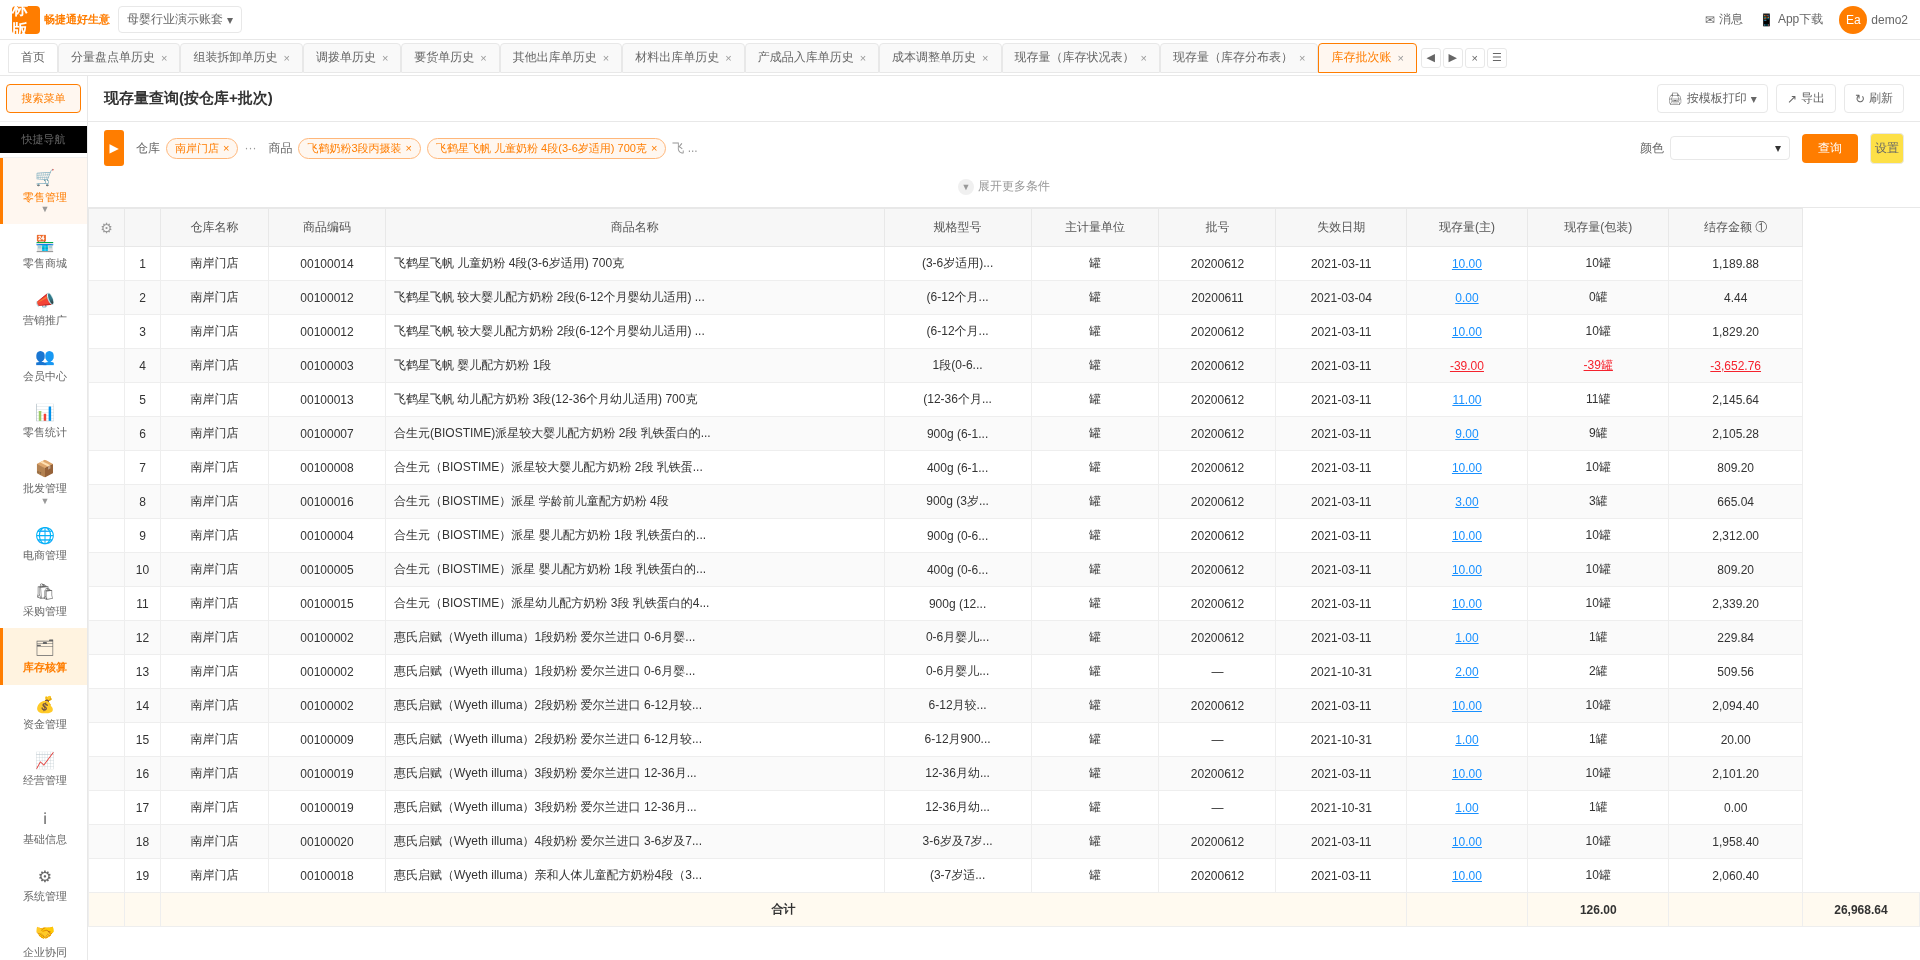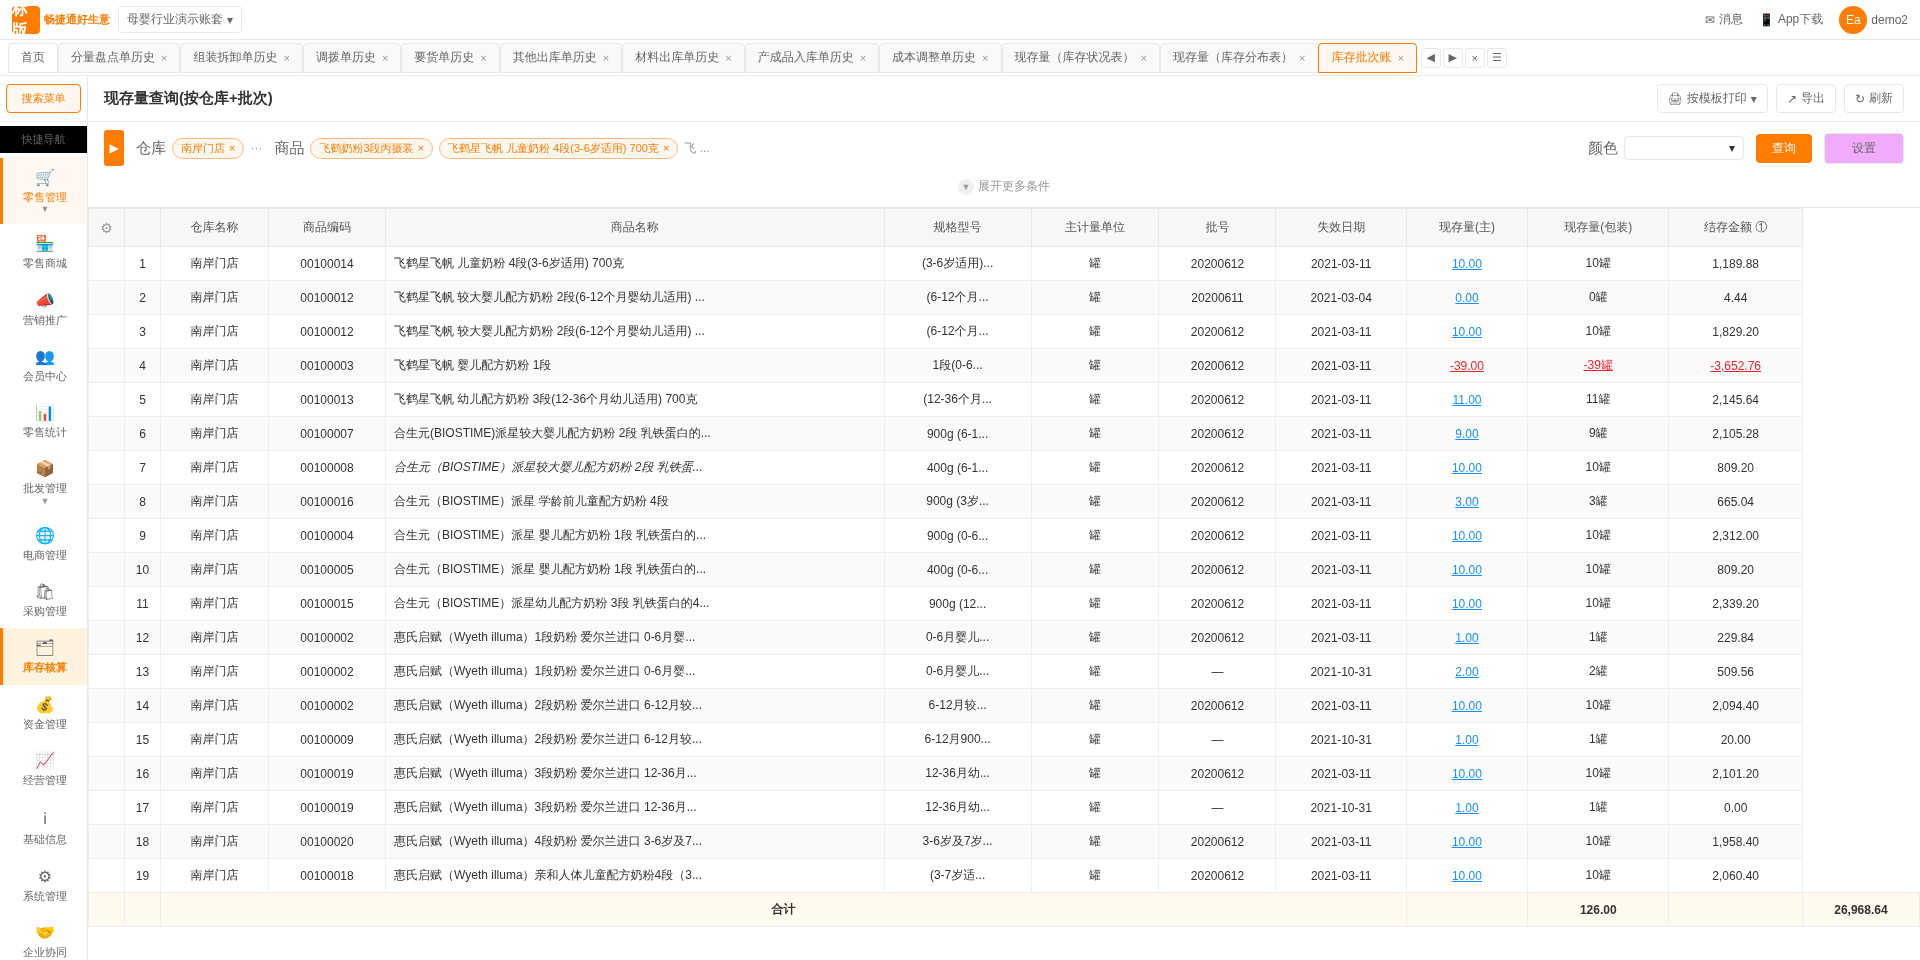--- a/index.html
+++ b/index.html
@@ -114,40 +114,40 @@
 
     
     .filter-area {
       background: #fff;
       padding: 8px 16px;
       border-bottom: 1px solid #e8e8e8;
     }
     .filter-row { display: flex; align-items: center; gap: 12px; margin-bottom: 8px; }
     .filter-row:last-child { margin-bottom: 0; }
     .filter-group { display: flex; align-items: center; gap: 6px; }
-    .filter-label { color: #666; font-size: 15px; white-space: nowrap; }
+    .filter-label { color: #666; font-size: 12px; white-space: nowrap; }
     .filter-tag {
       display: flex; align-items: center; gap: 4px;
       background: #fff7f0; border: 1px solid #ffb77a;
       border-radius: 12px; padding: 2px 8px; font-size: 11px; color: #ff7d00;
     }
     .filter-tag .close { cursor: pointer; color: #ff7d00; }
     .filter-more { color: #999; font-size: 12px; cursor: pointer; }
     .filter-color-select {
       min-width: 120px; padding: 4px 8px; border: 1px solid #e8e8e8;
       border-radius: 4px; font-size: 12px; background: #fff; cursor: pointer;
       display: flex; align-items: center; justify-content: space-between;
     }
     .btn-query {
       background: #ff7d00; color: #fff; border: none;
       padding: 6px 16px; border-radius: 4px; cursor: pointer; font-size: 12px;
     }
     .btn-set {
-      background: #f0abfc; color: #666; border: 1px solid #e8e8e8;
-      padding: 6px 27px; border-radius: 4px; cursor: pointer; font-size: 12px;
+      background: #fde047; color: #666; border: 1px solid #e8e8e8;
+      padding: 6px 4px; border-radius: 4px; cursor: pointer; font-size: 12px;
     }
     .expand-more {
       display: flex; align-items: center; gap: 4px;
       color: #999; font-size: 12px; cursor: pointer;
       justify-content: center; padding: 4px 0;
     }
     .expand-icon { width: 16px; height: 16px; background: #f0f0f0; border-radius: 50%; display: flex; align-items: center; justify-content: center; font-size: 9px; }
     .filter-arrow-btn {
       background: #ff7d00; color: #fff; border: none;
       width: 20px; height: 36px; border-radius: 3px; cursor: pointer;
@@ -500,21 +500,21 @@
     <td>2021-03-11</td>
     <td class="td-num">9.00</td>
     <td class="">9罐</td>
     <td class="">2,105.28</td>
   </tr>
             <tr class="row-odd">
     <td></td>
     <td>7</td>
     <td>南岸门店</td>
     <td>00100008</td>
-    <td class="td-left" style="max-width:300px;overflow:hidden;text-overflow:ellipsis;white-space:nowrap;font-style:italic;">合生元（BIOSTIME）派星较大婴儿配方奶粉 2段 乳铁蛋...</td>
+    <td class="td-left" style="max-width:300px;overflow:hidden;text-overflow:ellipsis;white-space:nowrap;">合生元（BIOSTIME）派星较大婴儿配方奶粉 2段 乳铁蛋...</td>
     <td>400g (6-1...</td>
     <td>罐</td>
     <td>20200612</td>
     <td>2021-03-11</td>
     <td class="td-num">10.00</td>
     <td class="">10罐</td>
     <td class="">809.20</td>
   </tr>
             <tr class="row-even">
     <td></td>

